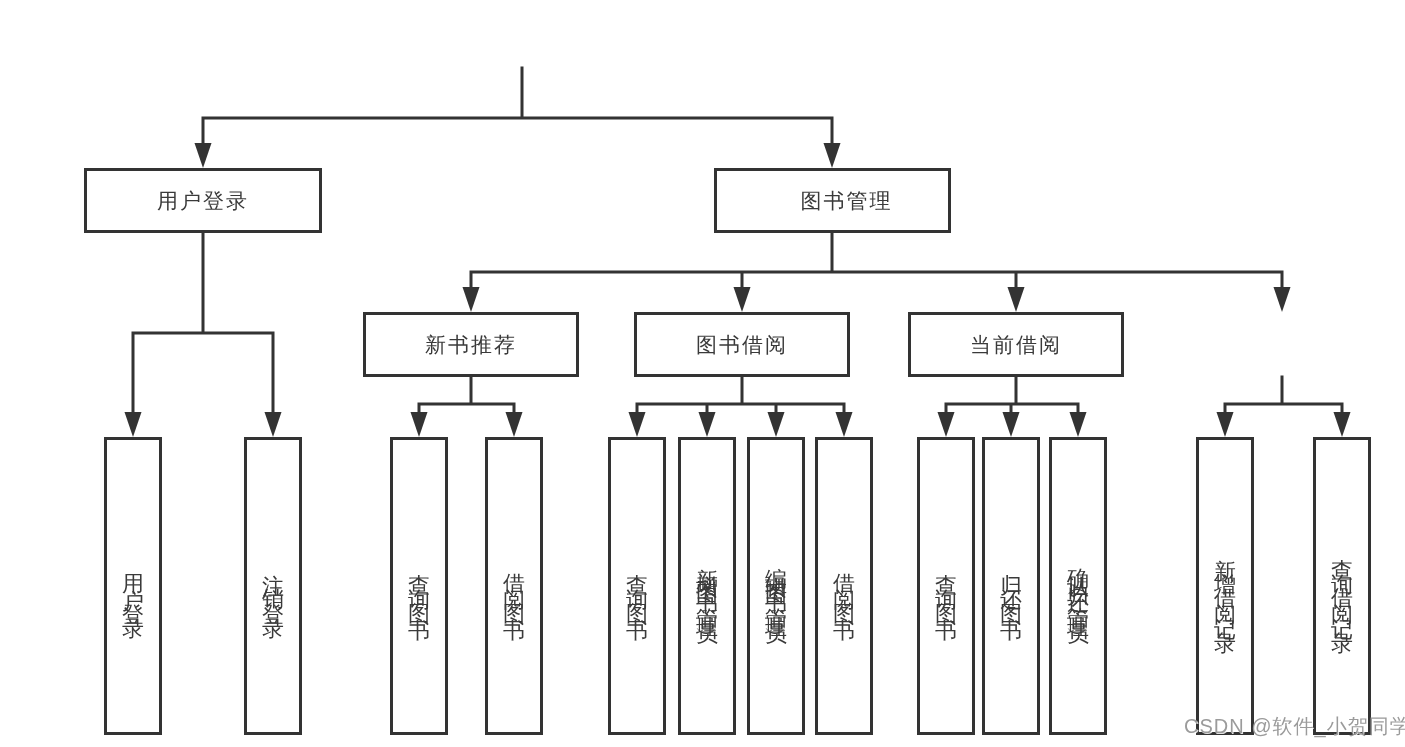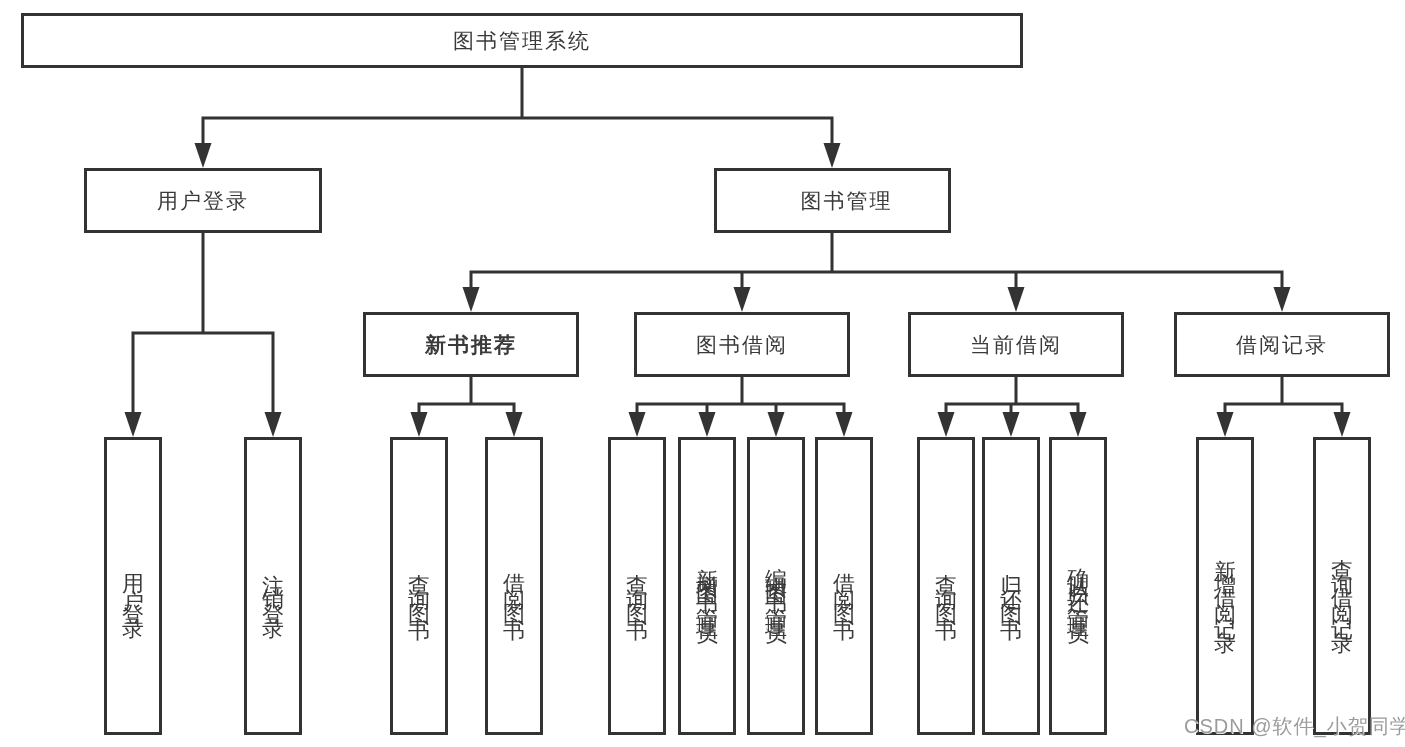--- a/index.html
+++ b/index.html
@@ -93,42 +93,36 @@
       <polygon points="767.5,412 784.5,412 776,437"></polygon>
       <polygon points="835.5,412 852.5,412 844,437"></polygon>
       <polygon points="937.5,412 954.5,412 946,437"></polygon>
       <polygon points="1002.5,412 1019.5,412 1011,437"></polygon>
       <polygon points="1069.5,412 1086.5,412 1078,437"></polygon>
       <polygon points="1216.5,412 1233.5,412 1225,437"></polygon>
       <polygon points="1333.5,412 1350.5,412 1342,437"></polygon>
     </g>
   </svg>
 
-  <div class="box" style="left:21px; top:13px; width:1002px; height:55px;">
-    <span class="hlabel">图书管理系统</span>
-  </div>
 
   <div class="box" style="left:84px; top:168px; width:238px; height:65px;">
     <span class="hlabel">用户登录</span>
   </div>
   <div class="box" style="left:714px; top:168px; width:237px; height:65px;padding-left:28px;">
     <span class="hlabel">图书管理</span>
   </div>
 
-  <div class="box" style="left:363px; top:312px; width:216px; height:65px;font-weight:bold;">
+  <div class="box" style="left:363px; top:312px; width:216px; height:65px;">
     <span class="hlabel">新书推荐</span>
   </div>
   <div class="box" style="left:908px; top:312px; width:216px; height:65px;">
     <span class="hlabel">当前借阅</span>
   </div>
   <div class="box" style="left:634px; top:312px; width:216px; height:65px;">
     <span class="hlabel">图书借阅</span>
-  </div>
-  <div class="box" style="left:1174px; top:312px; width:216px; height:65px;">
-    <span class="hlabel">借阅记录</span>
   </div>
 
   <div class="box" style="left:104px; top:437px; width:58px; height:298px;">
     <span class="vtext">用户登录</span>
   </div>
   <div class="box" style="left:244px; top:437px; width:58px; height:298px;">
     <span class="vtext">注销登录</span>
   </div>
 
   <div class="box" style="left:390px; top:437px; width:58px; height:298px;">

